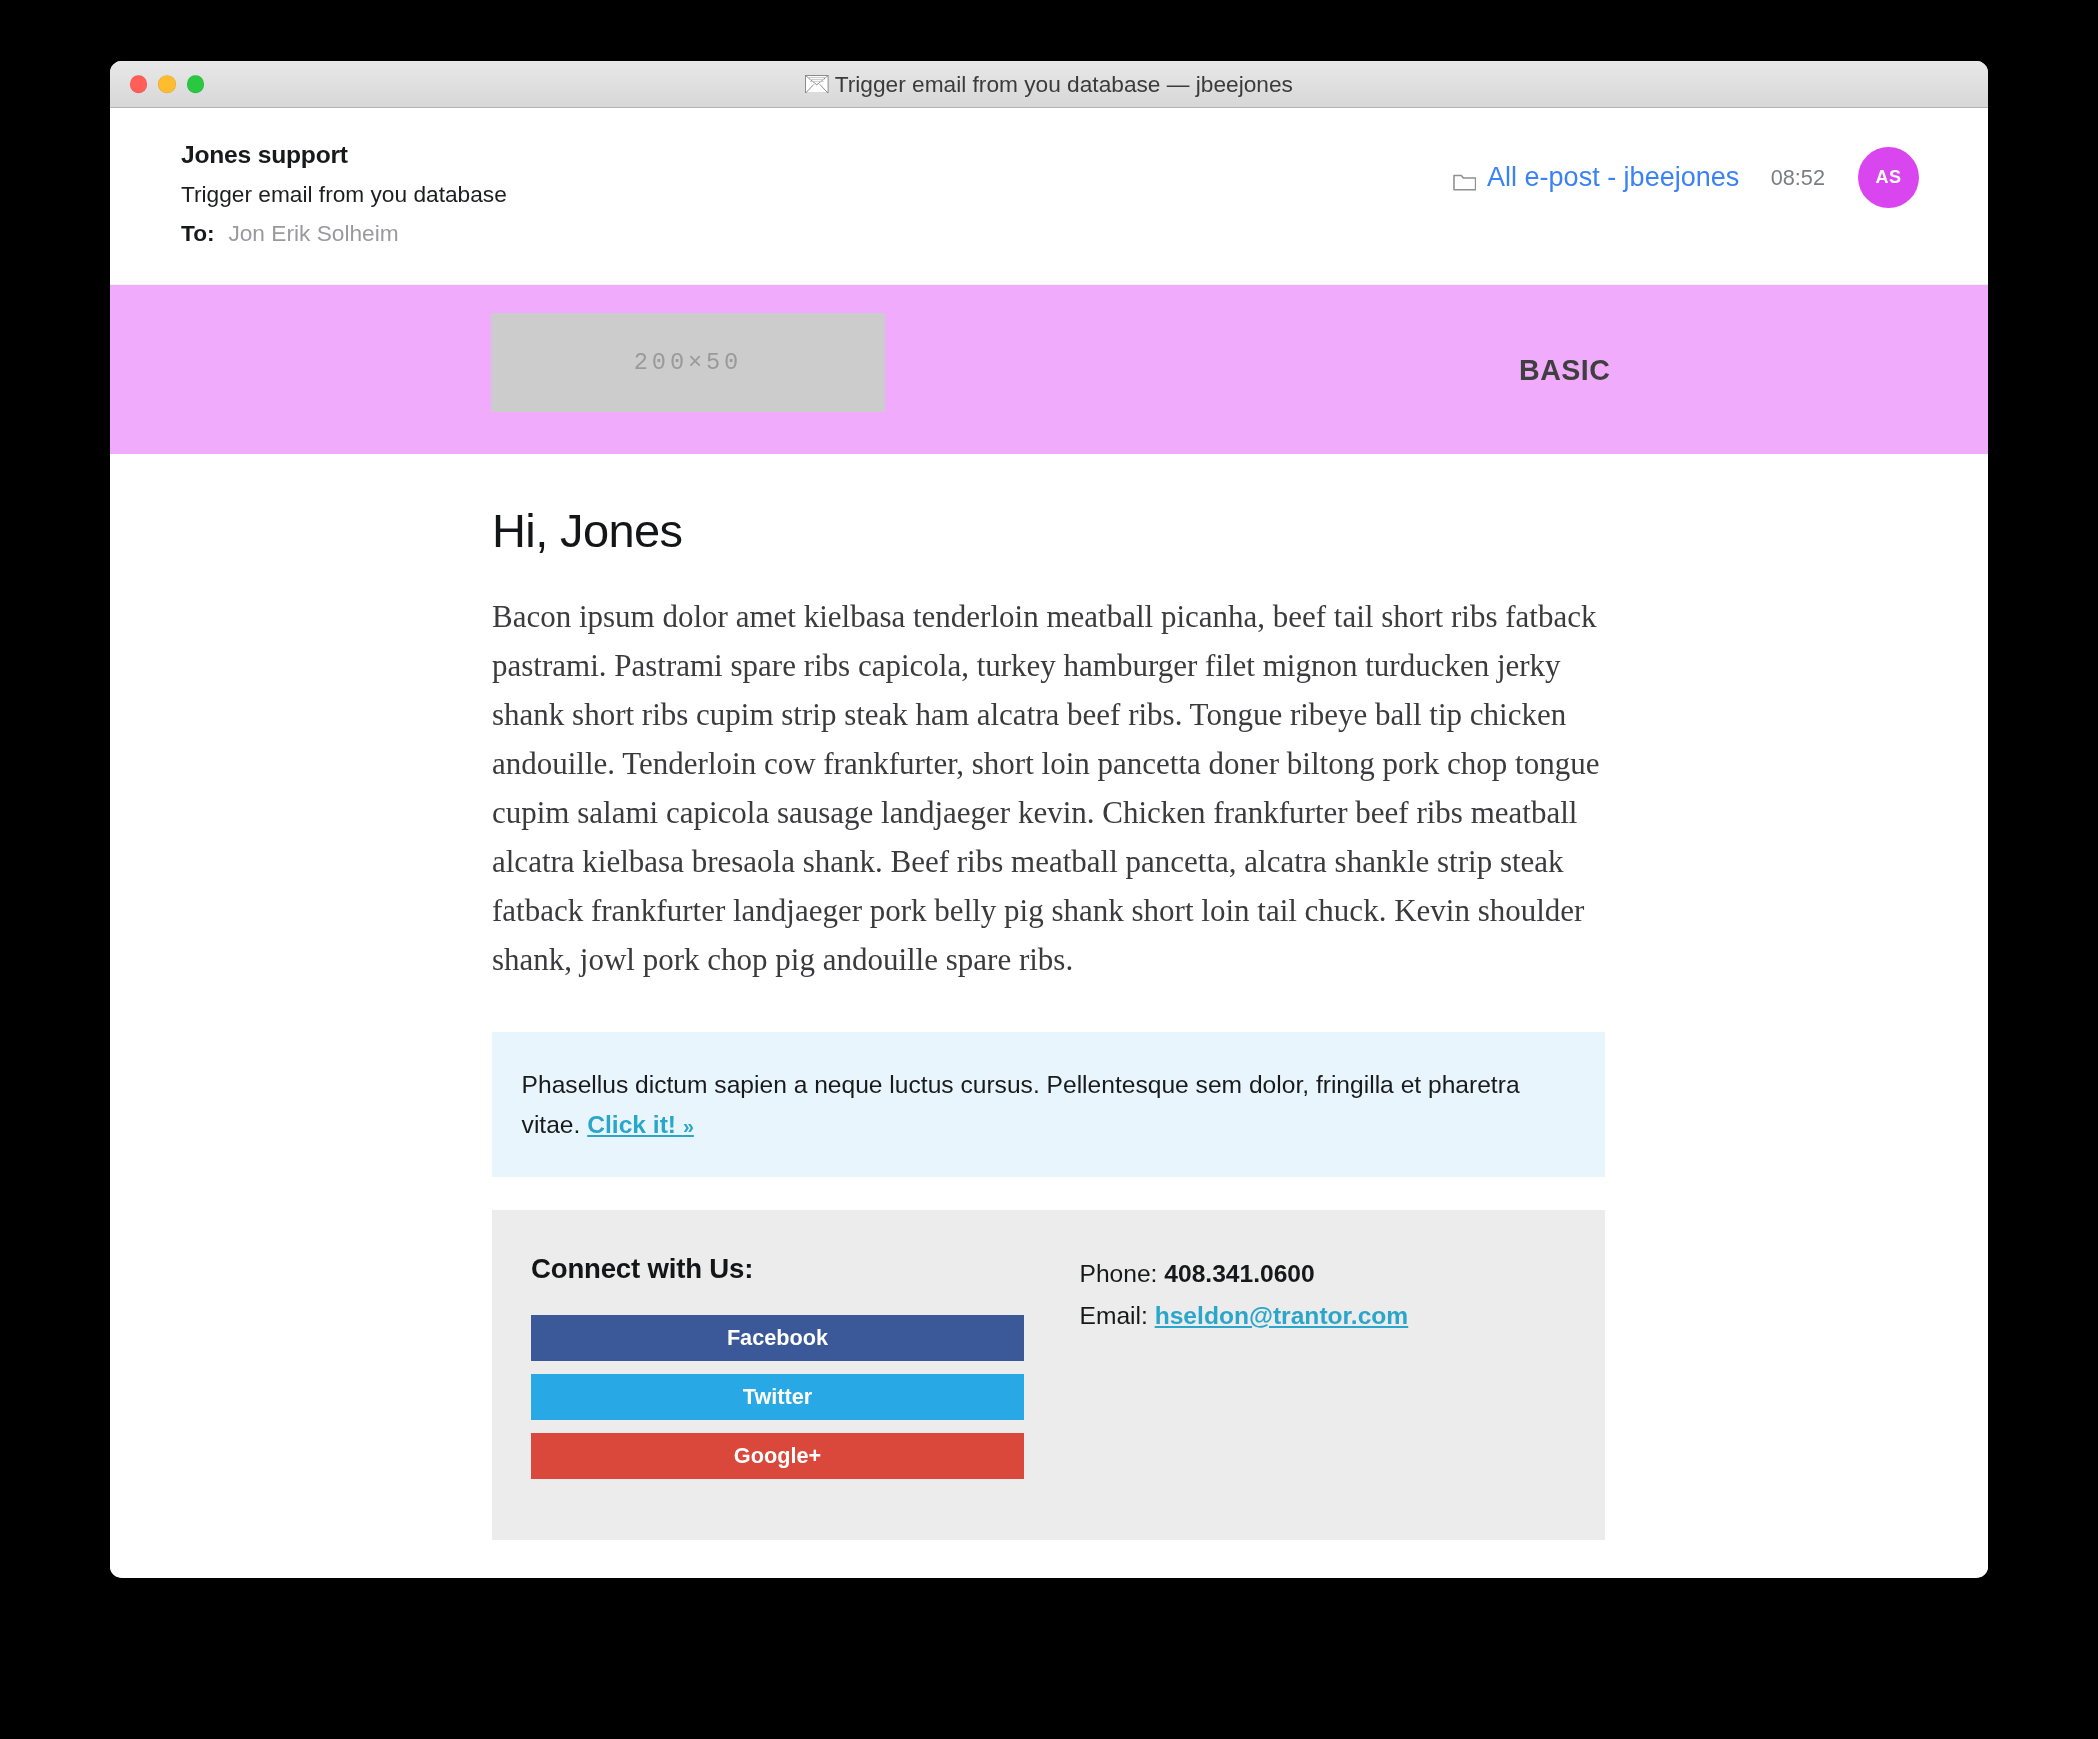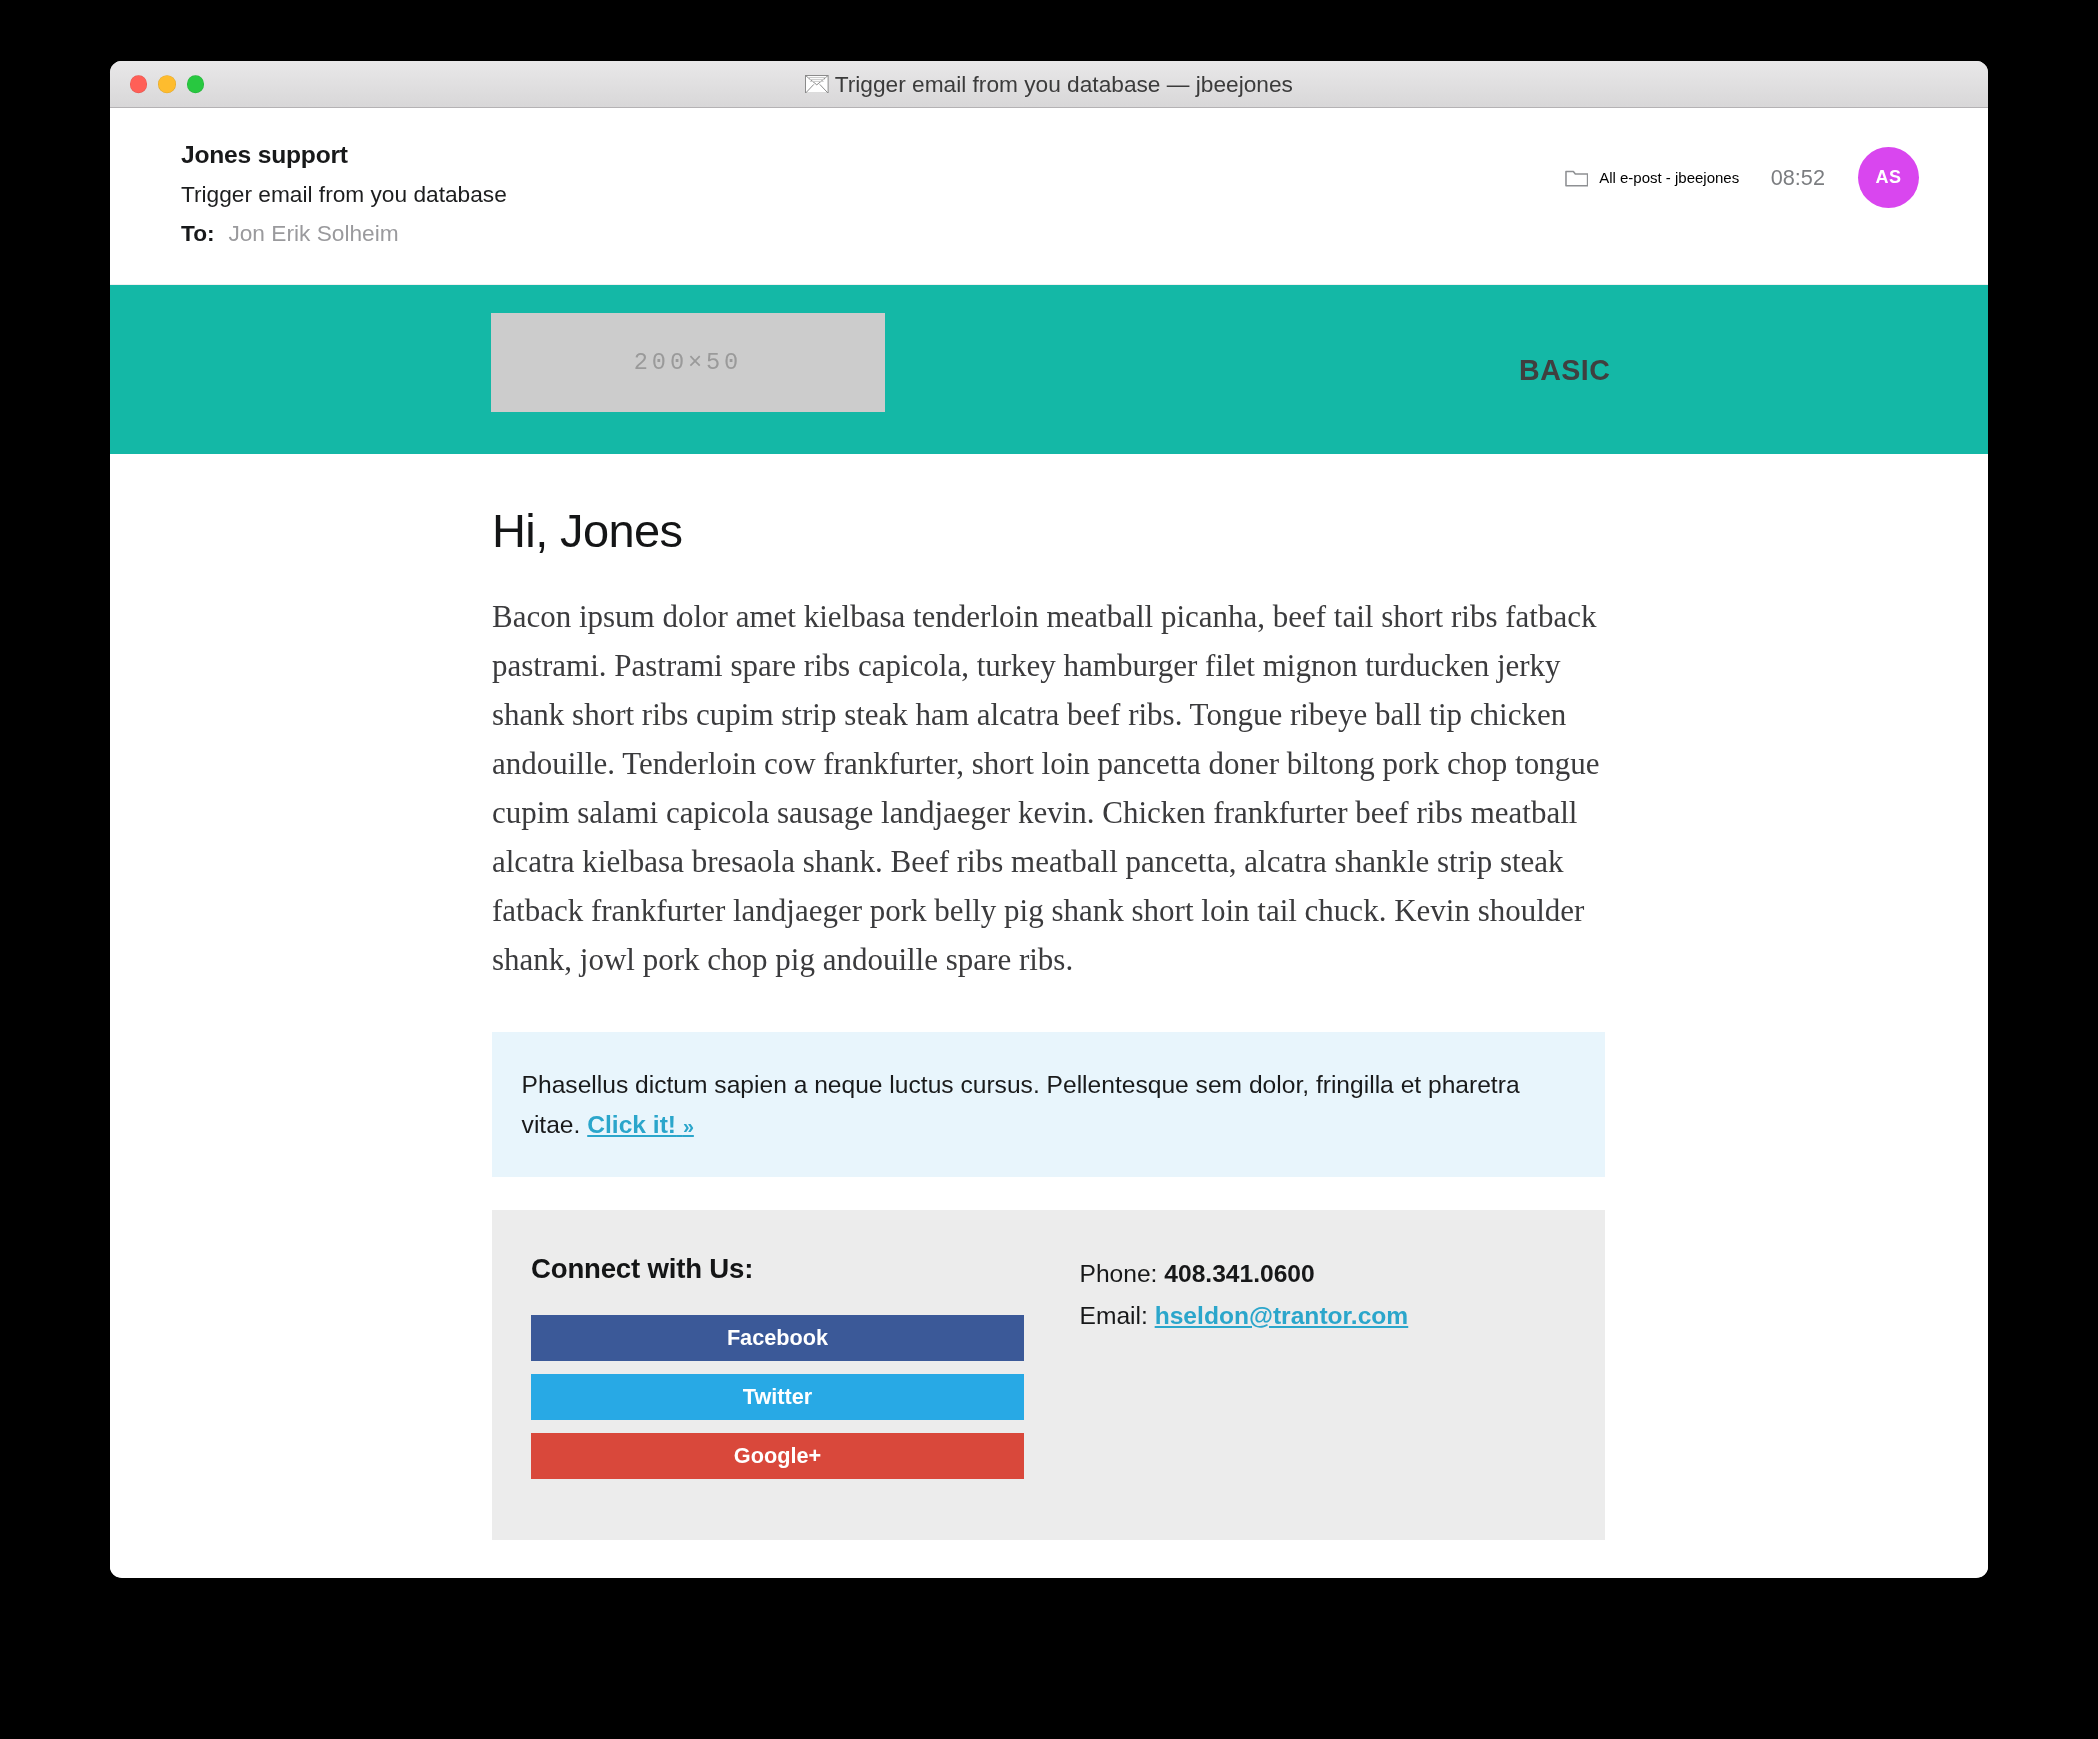--- a/index.html
+++ b/index.html
@@ -117,22 +117,22 @@
     right: 69px;
     top: 39px;
     display: flex;
     align-items: center;
     gap: 0;
   }
   .folder-chip {
     display: flex;
     align-items: center;
     gap: 10.8px;
-    font-size: 15px;
-    color: #000000;
+    font-size: 27px;
+    color: #3b82f6;
   }
   .folder-icon { width: 23.6px; height: 19.7px; display: block; }
   .hdr-time {
     font-size: 21.7px;
     color: #7b7d80;
     margin-left: 31.5px;
     margin-right: 33px;
   }
   .avatar {
     width: 61px;
@@ -144,21 +144,21 @@
     font-weight: 700;
     letter-spacing: 0.5px;
     display: flex;
     align-items: center;
     justify-content: center;
   }
 
   
   .banner {
     height: 169px;
-    background: #14b8a6;
+    background: #f0abfc;
     position: relative;
     display: flex;
     align-items: center;
   }
   .logo-box {
     position: absolute;
     left: 381px;
     top: 27.6px;
     width: 394px;
     height: 99px;

